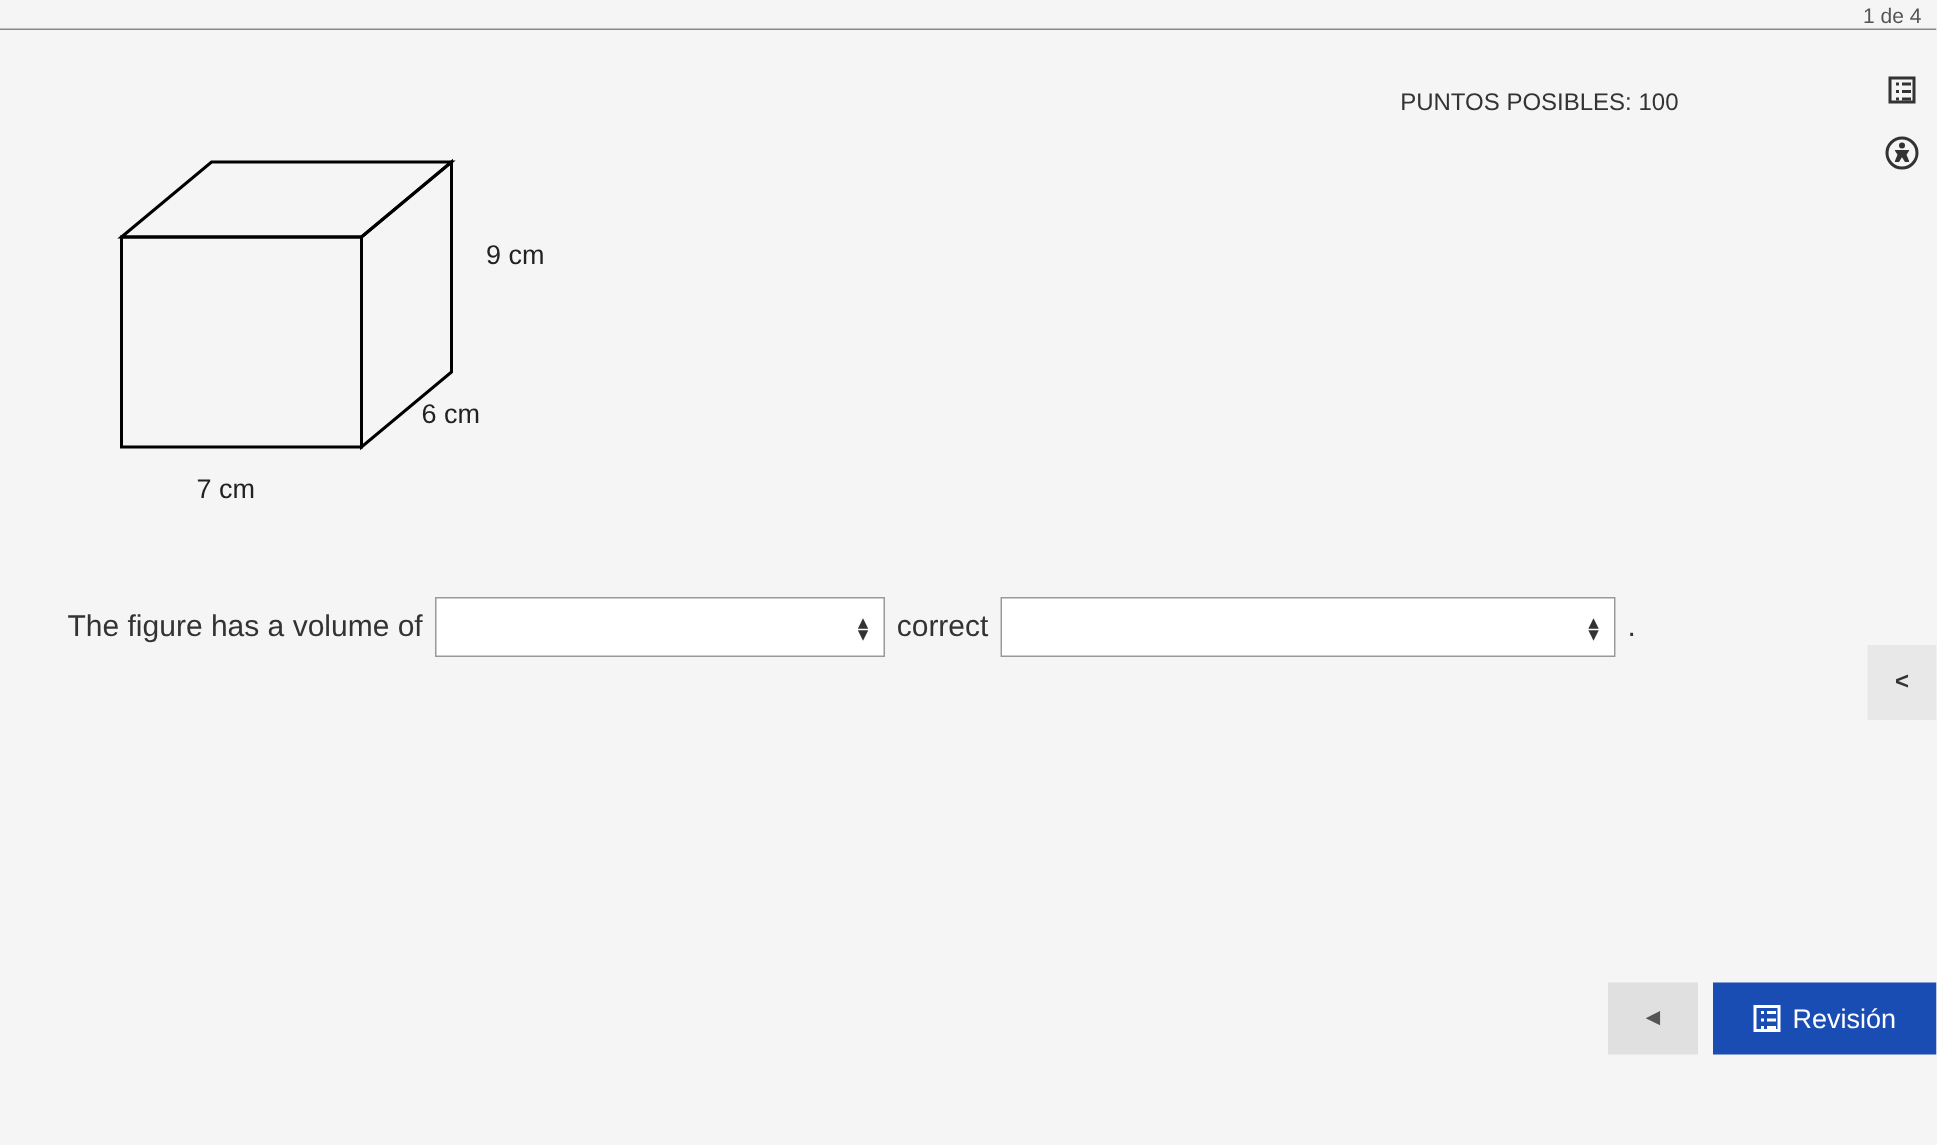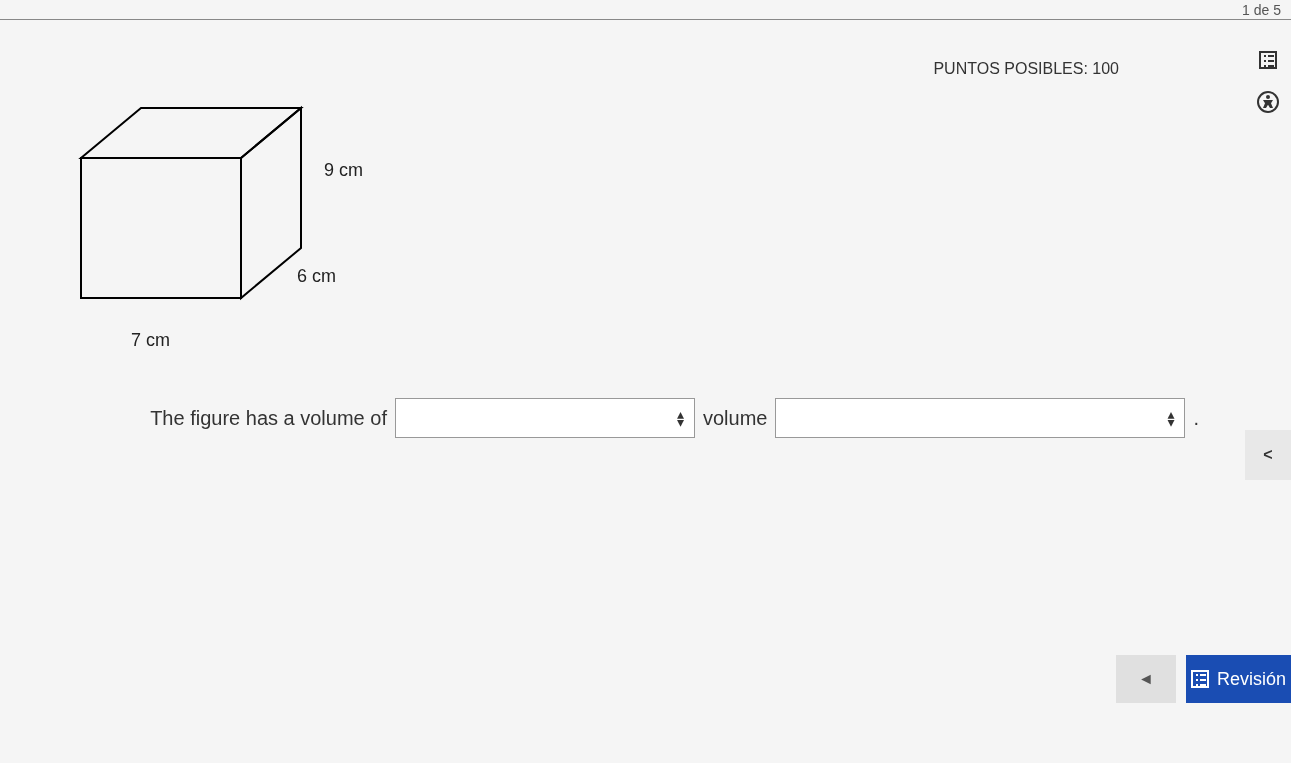--- a/index.html
+++ b/index.html
@@ -69,22 +69,21 @@
       position: relative;
       width: 340px;
       height: 260px;
     }
     .answer-row {
       display: flex;
       align-items: center;
       font-size: 20px;
       color: #333;
       gap: 8px;
-      margin-left: 16px;
-      justify-content: flex-end;
+      margin-left: 4px;
     }
     .select-box {
       border: 1px solid #999;
       background: #fff;
       height: 40px;
       display: flex;
       align-items: center;
       justify-content: flex-end;
       padding: 0 10px;
       position: relative;
@@ -152,21 +151,21 @@
       align-items: center;
       justify-content: center;
       color: #555;
     }
     .revision-btn {
       height: 48px;
       background: #1a4db3;
       color: #fff;
       display: flex;
       align-items: center;
-      padding: 0 5px;
+      padding: 0 27px;
       font-size: 18px;
       gap: 8px;
     }
     .list-icon-box {
       width: 18px;
       height: 18px;
       border: 2px solid currentColor;
       position: relative;
       display: inline-block;
     }
@@ -218,52 +217,52 @@
       height: 8px;
       background: #333;
       clip-path: polygon(0 0, 100% 0, 80% 40%, 100% 100%, 70% 100%, 50% 60%, 30% 100%, 0 100%, 20% 40%);
     }
   </style>
 </head>
 <body>
 
 <div class="header-bar">
   <span class="header-left"></span>
-  <span class="header-right">1 de 5</span>
+  <span class="header-right">1 de 4</span>
 </div>
 
 <div class="content">
   <div class="points-row">PUNTOS POSIBLES: 100</div>
 
 
   <div class="figure-area">
     <div class="figure-wrap">
       <svg class="figure-svg" width="260" height="220" viewBox="0 0 260 220">
 
         <rect x="20" y="60" width="160" height="140" fill="none" stroke="#000" stroke-width="2"></rect>
 
         <polygon points="20,60 80,10 240,10 180,60" fill="none" stroke="#000" stroke-width="2"></polygon>
 
         <polygon points="180,60 240,10 240,150 180,200" fill="none" stroke="#000" stroke-width="2"></polygon>
       </svg>
       <div class="figure-label" style="left:263px; top:62px;">9 cm</div>
-      <div class="figure-label" style="left:236px; top:168px;">6 cm</div>
-      <div class="figure-label" style="left:70px; top:232px;">7 cm</div>
+      <div class="figure-label" style="left:220px; top:168px;">6 cm</div>
+      <div class="figure-label" style="left:70px; top:218px;">7 cm</div>
     </div>
   </div>
 
   <div class="answer-row">
     <span>The figure has a volume of</span>
     <div class="select-box first">
       <span class="updown-icon">
         <span>▴</span>
           <span>▾</span>
       </span>
     </div>
-    <span>volume</span>
+    <span>correct</span>
     <div class="select-box second">
       <span class="updown-icon">
         <span>▴</span>
           <span>▾</span>
       </span>
     </div>
     <span>.</span>
   </div>
 </div>
 

